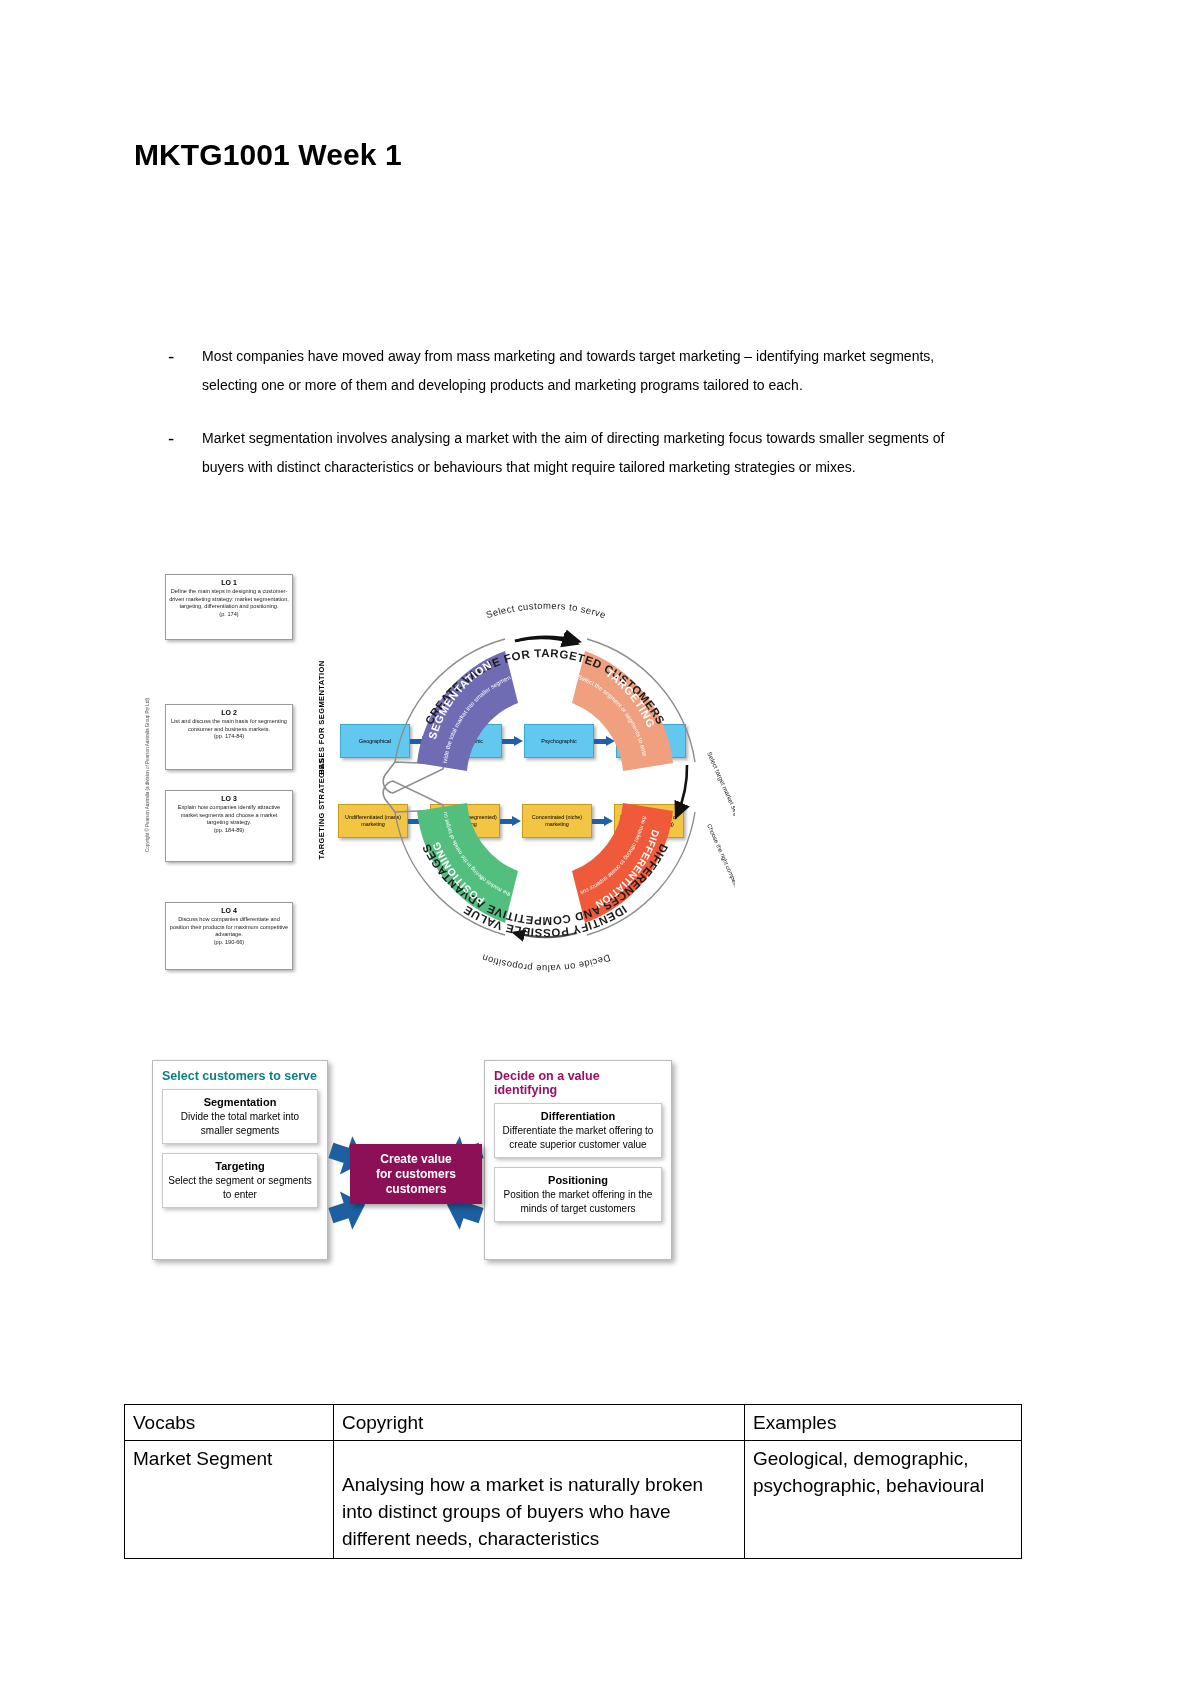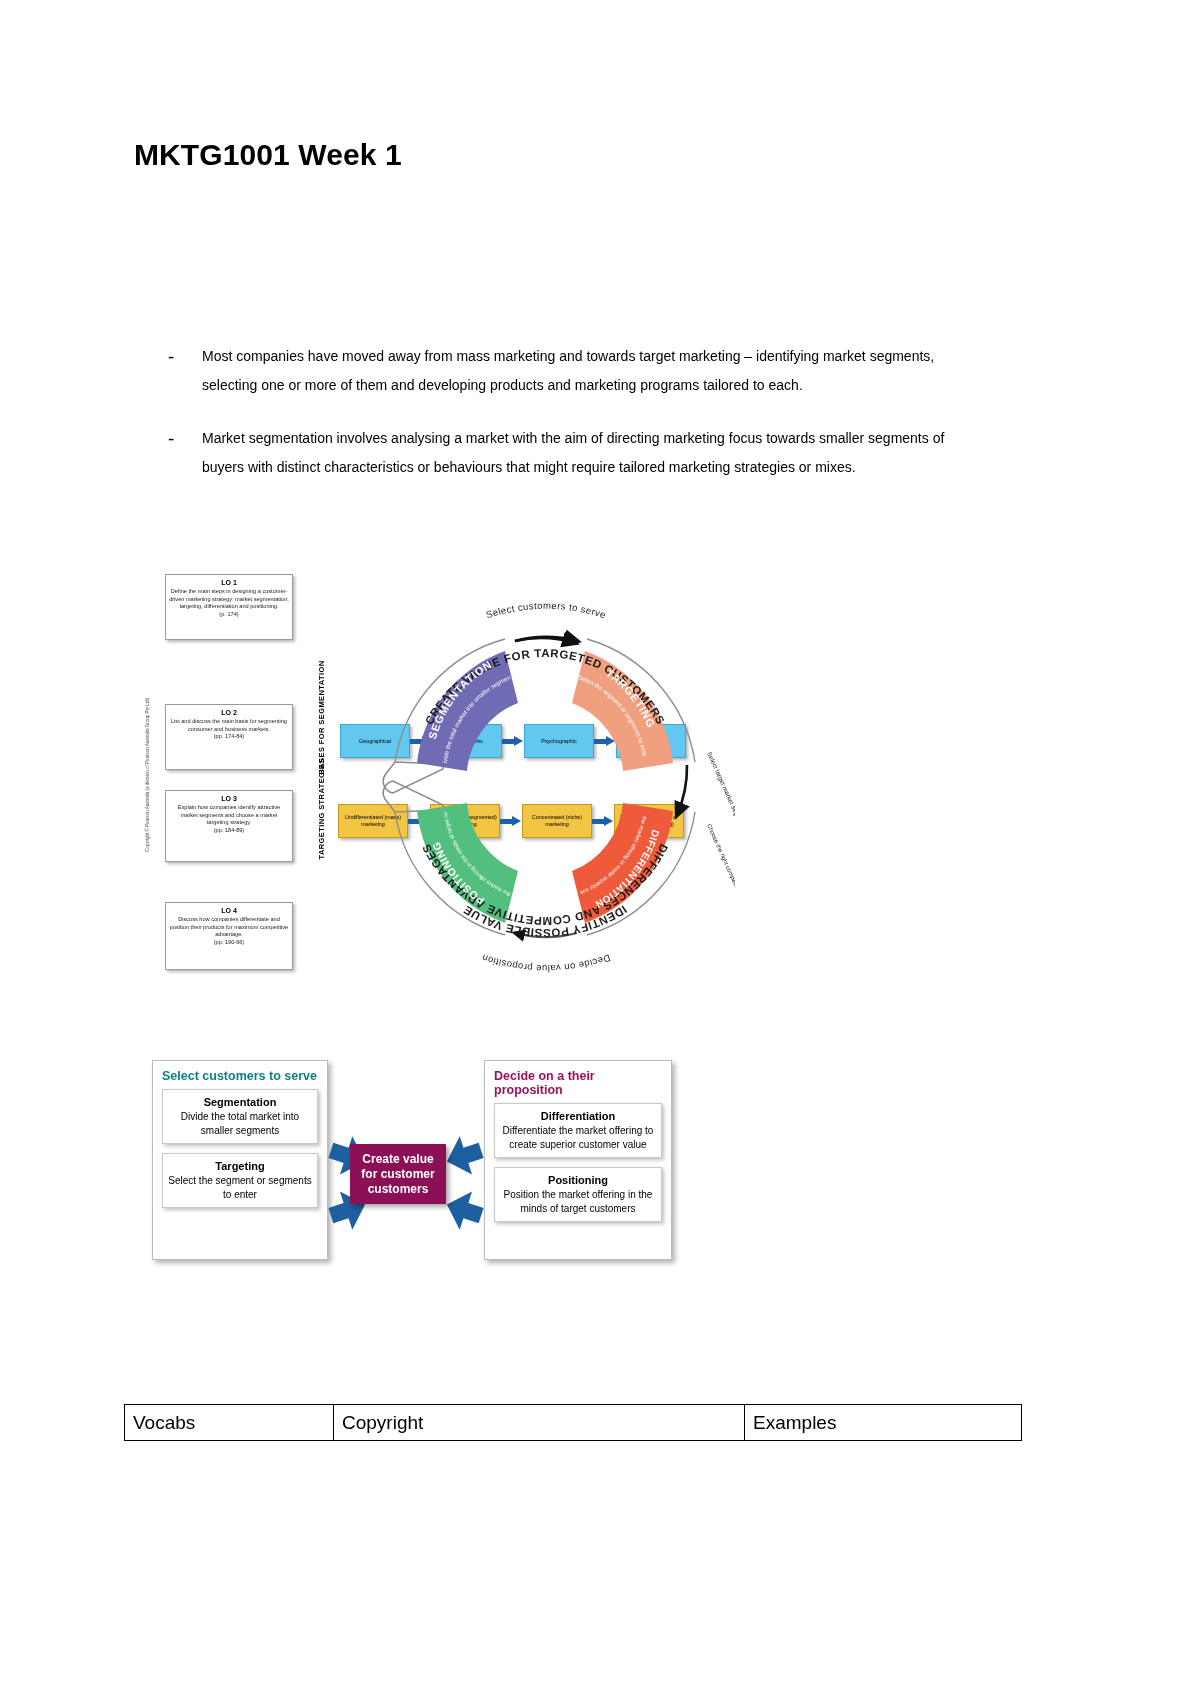--- a/index.html
+++ b/index.html
@@ -91,21 +91,21 @@
   #panel-left .panel-head{color:#0e7f84;}
   #panel-right .panel-head{color:#9c1060;}
   .subbox{
     border:1px solid #c9c9c9;box-shadow:2px 2px 4px rgba(0,0,0,.25);
     text-align:center;padding:6px 4px;margin-bottom:9px;background:#fff;
   }
   .subbox .sb-title{font-size:11px;font-weight:bold;margin-bottom:2px;}
   .subbox .sb-desc{font-size:10px;line-height:13.5px;}
 
   .centerbox{
-    position:absolute;left:202px;top:92px;width:96px;height:60px;
+    position:absolute;left:202px;top:92px;width:132px;height:60px;
     background:#8c1055;color:#fff;font-size:12px;font-weight:bold;
     display:flex;flex-direction:column;align-items:center;justify-content:center;
     line-height:15px;text-align:center;box-shadow:3px 3px 5px rgba(0,0,0,.35);
   }
 
   
   .vtable{
     position:absolute;left:124px;top:1404px;width:846px;
     border-collapse:collapse;table-layout:fixed;
   }
@@ -303,21 +303,21 @@
         <div class="sb-title">Segmentation</div>
         <div class="sb-desc">Divide the total market into smaller segments</div>
       </div>
       <div class="subbox">
         <div class="sb-title">Targeting</div>
         <div class="sb-desc">Select the segment or segments to enter</div>
       </div>
     </div>
 
     <div class="panel" id="panel-right">
-      <div class="panel-head" style="color: rgb(156, 16, 96);">Decide on a their proposition</div>
+      <div class="panel-head" style="color: rgb(156, 16, 96);">Decide on a value identifying</div>
       <div class="subbox">
         <div class="sb-title">Differentiation</div>
         <div class="sb-desc">Differentiate the market offering to create superior customer value</div>
       </div>
       <div class="subbox">
         <div class="sb-title">Positioning</div>
         <div class="sb-desc">Position the market offering in the minds of target customers</div>
       </div>
     </div>
 
@@ -325,28 +325,36 @@
       <g fill="#1d5fa0">
         <path d="M182 96 l16 0 l0 -12 l20 20 l-20 20 l0 -12 l-16 0 z" transform="rotate(18 200 104)"></path>
         <path d="M182 150 l16 0 l0 -12 l20 20 l-20 20 l0 -12 l-16 0 z" transform="rotate(-18 200 158)"></path>
         <path d="M334 96 l-16 0 l0 -12 l-20 20 l20 20 l0 -12 l16 0 z" transform="rotate(-18 316 104)"></path>
         <path d="M334 150 l-16 0 l0 -12 l-20 20 l20 20 l0 -12 l16 0 z" transform="rotate(18 316 158)"></path>
       </g>
     </svg>
 
     <div class="centerbox" style="background: rgb(140, 16, 85);">
       <span>Create value</span>
-      <span>for customer</span>
+      <span>for customers</span>
       <span>customers</span>
     </div>
   </div>
 
   <table class="vtable">
     <tbody>
       <tr class="hdr">
         <td class="c1">Vocabs</td>
         <td class="c2">Copyright</td>
         <td class="c3">Examples</td>
       </tr>
+      <tr>
+        <td class="c1">Market Segment</td>
+        <td class="c2">
+          <span class="defspacer"></span>
+          <span>Analysing how a market is naturally broken into distinct groups of buyers who have different needs, characteristics</span>
+        </td>
+        <td class="c3">Geological, demographic, psychographic, behavioural</td>
+      </tr>
     </tbody>
   </table>
 
 </div>
 
 </body></html>

